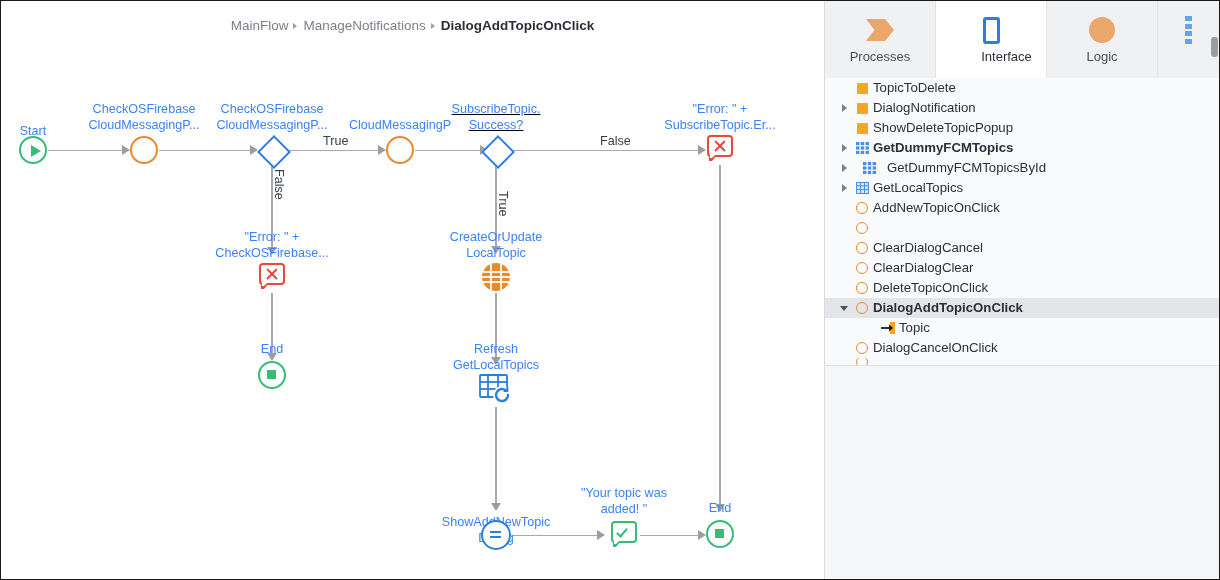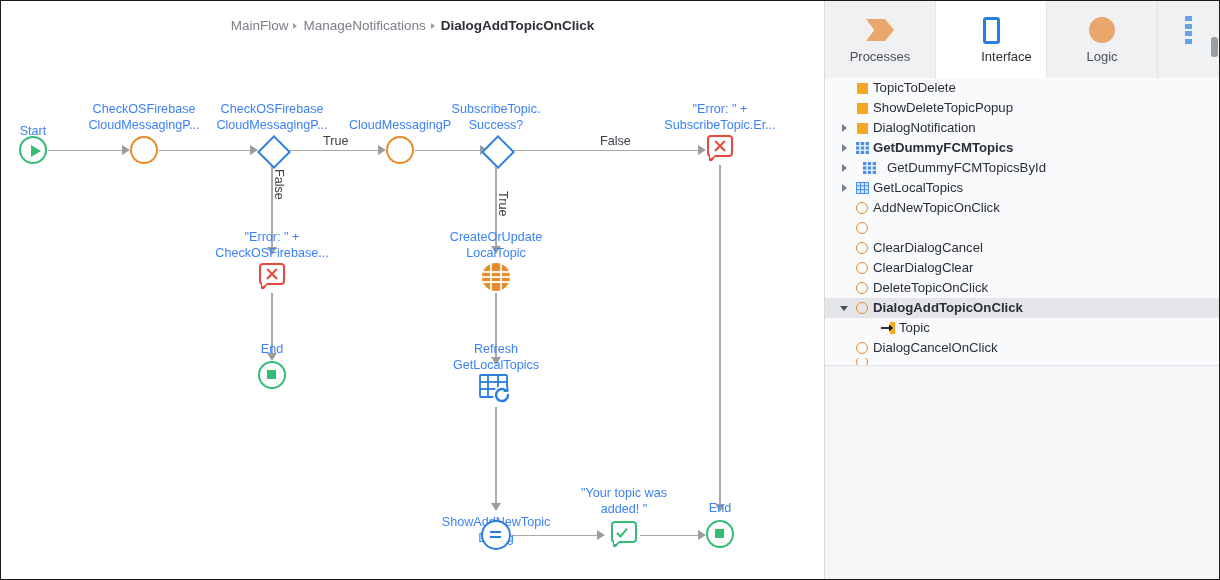--- a/index.html
+++ b/index.html
@@ -424,21 +424,21 @@
         <div class="gfx ico-action" style="width: 28px; height: 28px; position: absolute; left: 143px; top: 135px; margin-left: -14px;"></div>
         <div class="node" style="left: 271px; top: 100px;">
           <div class="lbl">CheckOSFirebase
 CloudMessagingP...</div>
         </div>
         <div class="gfx ico-decision" style="width: 30px; height: 30px; position: absolute; left: 271px; top: 134px; margin-left: -15px;"></div>
         <div class="node" style="left: 399px; top: 116px;">
           <div class="lbl">CloudMessagingP</div>
         </div>
         <div class="gfx ico-action" style="width: 28px; height: 28px; position: absolute; left: 399px; top: 135px; margin-left: -14px;"></div>
-        <div class="node" style="left: 495px; top: 100px;">
+        <div class="node" style="left: 495px; top: 100px; text-decoration: underline;">
           <div class="lbl">SubscribeTopic.
 Success?</div>
         </div>
         <div class="gfx ico-decision" style="width: 30px; height: 30px; position: absolute; left: 495px; top: 134px; margin-left: -15px;"></div>
         <div class="node" style="left: 719px; top: 100px;">
           <div class="lbl">"Error: " +
 SubscribeTopic.Er...</div>
         </div>
         <div class="gfx ico-error" style="width: 30px; height: 30px; position: absolute; left: 719px; top: 134px; margin-left: -15px;">
           <span class="bx"></span>
@@ -565,34 +565,34 @@
 
     <div id="tree">
         <div class="trow" style="padding-left: 12px;">
           <span class="tw-arrow"></span>
           <span class="tw-ico">
             <span class="sq-var"></span>
           </span>
           <span class="tlabel2">TopicToDelete</span>
         </div>
         <div class="trow" style="padding-left: 12px;">
-          <span class="tw-arrow"></span>
-          <span class="tw-ico">
-            <span class="sq-var"></span>
-          </span>
-          <span class="tlabel2">ShowDeleteTopicPopup</span>
-        </div>
-        <div class="trow" style="padding-left: 12px;">
           <span class="tw-arrow">
             <span class="caret-r"></span>
           </span>
           <span class="tw-ico">
             <span class="sq-var"></span>
           </span>
           <span class="tlabel2">DialogNotification</span>
+        </div>
+        <div class="trow" style="padding-left: 12px;">
+          <span class="tw-arrow"></span>
+          <span class="tw-ico">
+            <span class="sq-var"></span>
+          </span>
+          <span class="tlabel2">ShowDeleteTopicPopup</span>
         </div>
         <div class="trow" style="padding-left: 12px; font-weight: bold;">
           <span class="tw-arrow">
             <span class="caret-r"></span>
           </span>
           <span class="tw-ico">
             <svg class="tbl-ico" width="13" height="12" viewBox="0 0 13 12">
               <g fill="#4a90e2">
                 <rect x="0" y="0" width="3.4" height="3.2"></rect>
                 <rect x="4.8" y="0" width="3.4" height="3.2"></rect>

